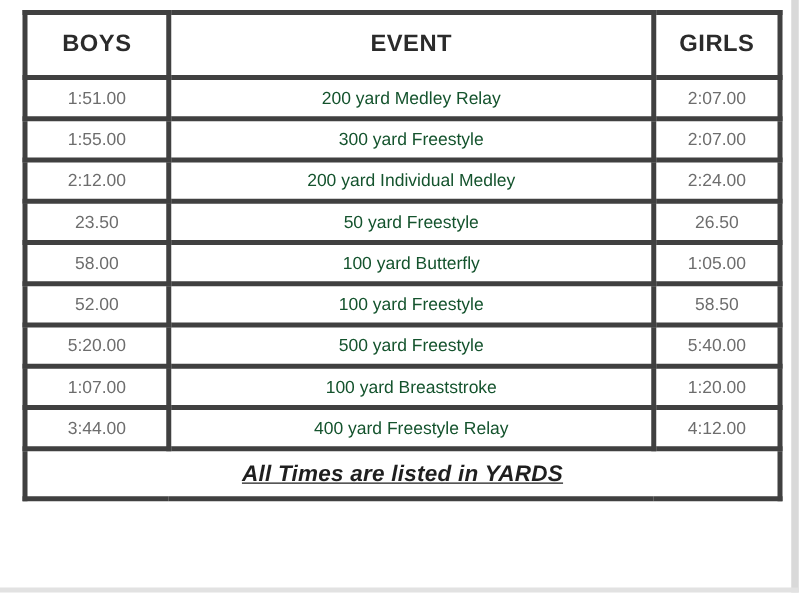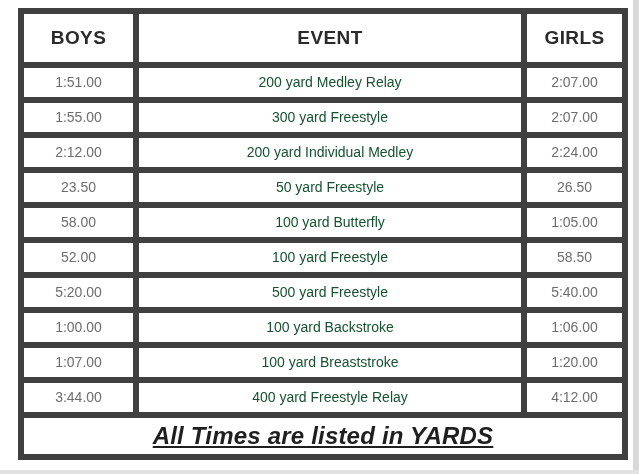--- a/index.html
+++ b/index.html
@@ -47,21 +47,21 @@
     width: 604px;
   }
   table.times {
     border-collapse: collapse;
     width: 604px;
     table-layout: fixed;
     background: #ffffff;
   }
   table.times td,
   table.times th {
-    border: 6px solid #404040;
+    border: 4px solid #404040;
     padding: 0;
     text-align: center;
     vertical-align: middle;
     background: #ffffff;
   }
   col.c-boys  { width: 115px; }
   col.c-event { width: 388px; }
   col.c-girls { width: 101px; }
 
   thead th {
@@ -78,21 +78,21 @@
     font-size: 14px;
     font-weight: normal;
     color: #6d6d6d;
     line-height: 29px;
   }
   tbody td.event-cell {
     color: #14532d;
   }
   tfoot td {
     height: 36px;
-    font-size: 24px;
+    font-size: 18px;
     font-weight: bold;
     font-style: italic;
     text-decoration: underline;
     color: #1f1f1f;
     letter-spacing: 0.2px;
   }
 </style>
 </head>
 <body>
 
@@ -144,25 +144,20 @@
             <td>52.00</td>
             <td class="event-cell">100 yard Freestyle</td>
             <td>58.50</td>
           </tr>
           <tr>
             <td>5:20.00</td>
             <td class="event-cell">500 yard Freestyle</td>
             <td>5:40.00</td>
           </tr>
           <tr>
-            <td>1:00.00</td>
-            <td class="event-cell">100 yard Backstroke</td>
-            <td>1:06.00</td>
-          </tr>
-          <tr>
             <td>1:07.00</td>
             <td class="event-cell">100 yard Breaststroke</td>
             <td>1:20.00</td>
           </tr>
           <tr>
             <td>3:44.00</td>
             <td class="event-cell">400 yard Freestyle Relay</td>
             <td>4:12.00</td>
           </tr>
         </tbody>

